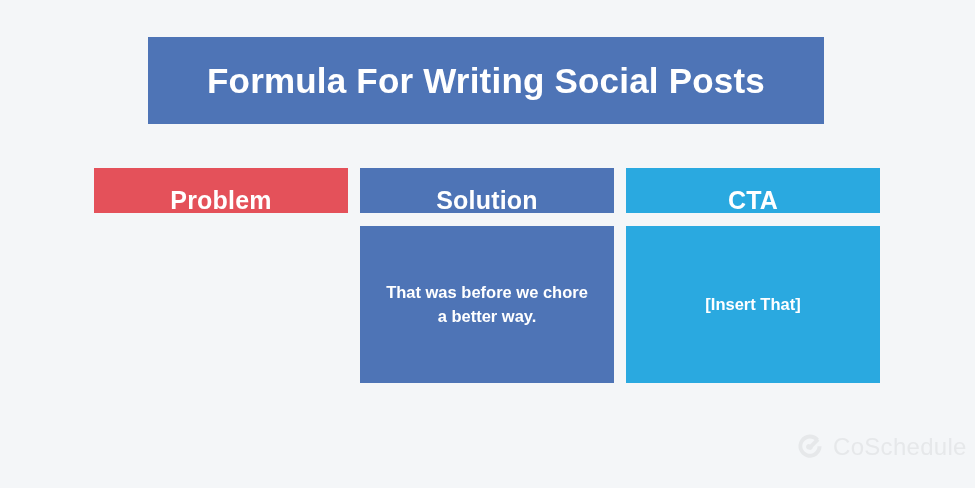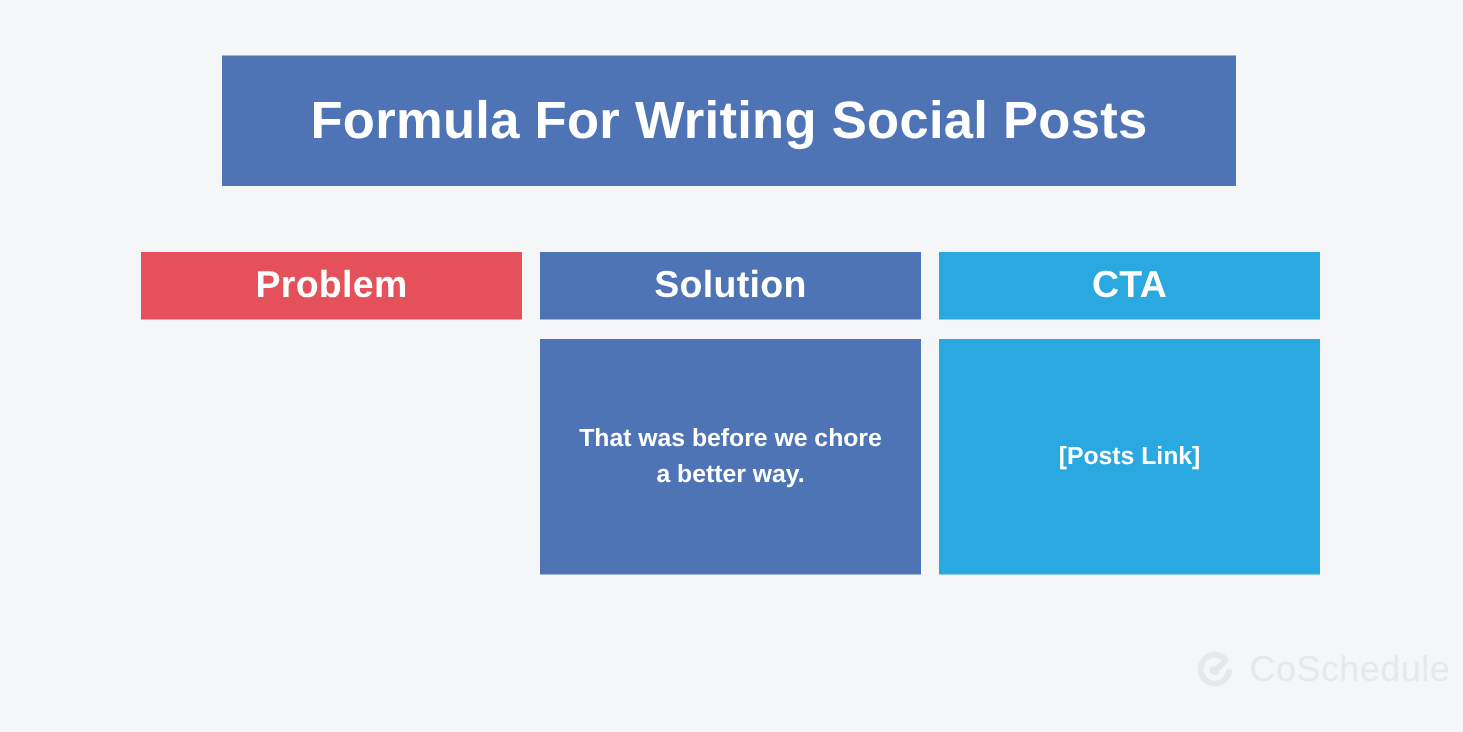--- a/index.html
+++ b/index.html
@@ -53,21 +53,21 @@
     height: 215px;
     display: grid;
     grid-template-columns: 254px 254px 254px;
     column-gap: 12px;
     grid-template-rows: 45px 13px 157px;
   }
 
   .col-header {
     grid-row: 1;
     display: flex;
-    align-items: center;
+    align-items: flex-end;
     justify-content: center;
     box-sizing: border-box;
   }
   .col-header-label {
     color: #ffffff;
     font-size: 25px;
     font-weight: bold;
     line-height: 1;
     letter-spacing: 0.2px;
     white-space: nowrap;
@@ -142,21 +142,21 @@
       <span class="col-header-label">CTA</span>
     </div>
     <div class="col-header c2 fill-solution">
       <span class="col-header-label">Solution</span>
     </div>
 
     <div class="col-body c2 fill-solution">
       <span class="col-body-text">That was before we chore a better way.</span>
     </div>
     <div class="col-body c3 fill-cta">
-      <span class="col-body-text">[Posts Link]</span>
+      <span class="col-body-text">[Insert That]</span>
     </div>
 
   </div>
 
   <div class="brand">
     <svg class="brand-icon" viewBox="0 0 32 32">
       <path d="M26.2 6.6A13.2 13.2 0 1 0 29.2 15h-4.6A8.7 8.7 0 1 1 22.9 9.9z" fill="#e6e8ea"></path>
       <path d="M14.6 18.9a3.1 3.1 0 1 1 1.5-5.8l7.4-7.4 3.2 3.2-7.4 7.4a3.1 3.1 0 0 1-4.7 2.6z" fill="#e6e8ea"></path>
     </svg>
     <span class="brand-name">CoSchedule</span>

